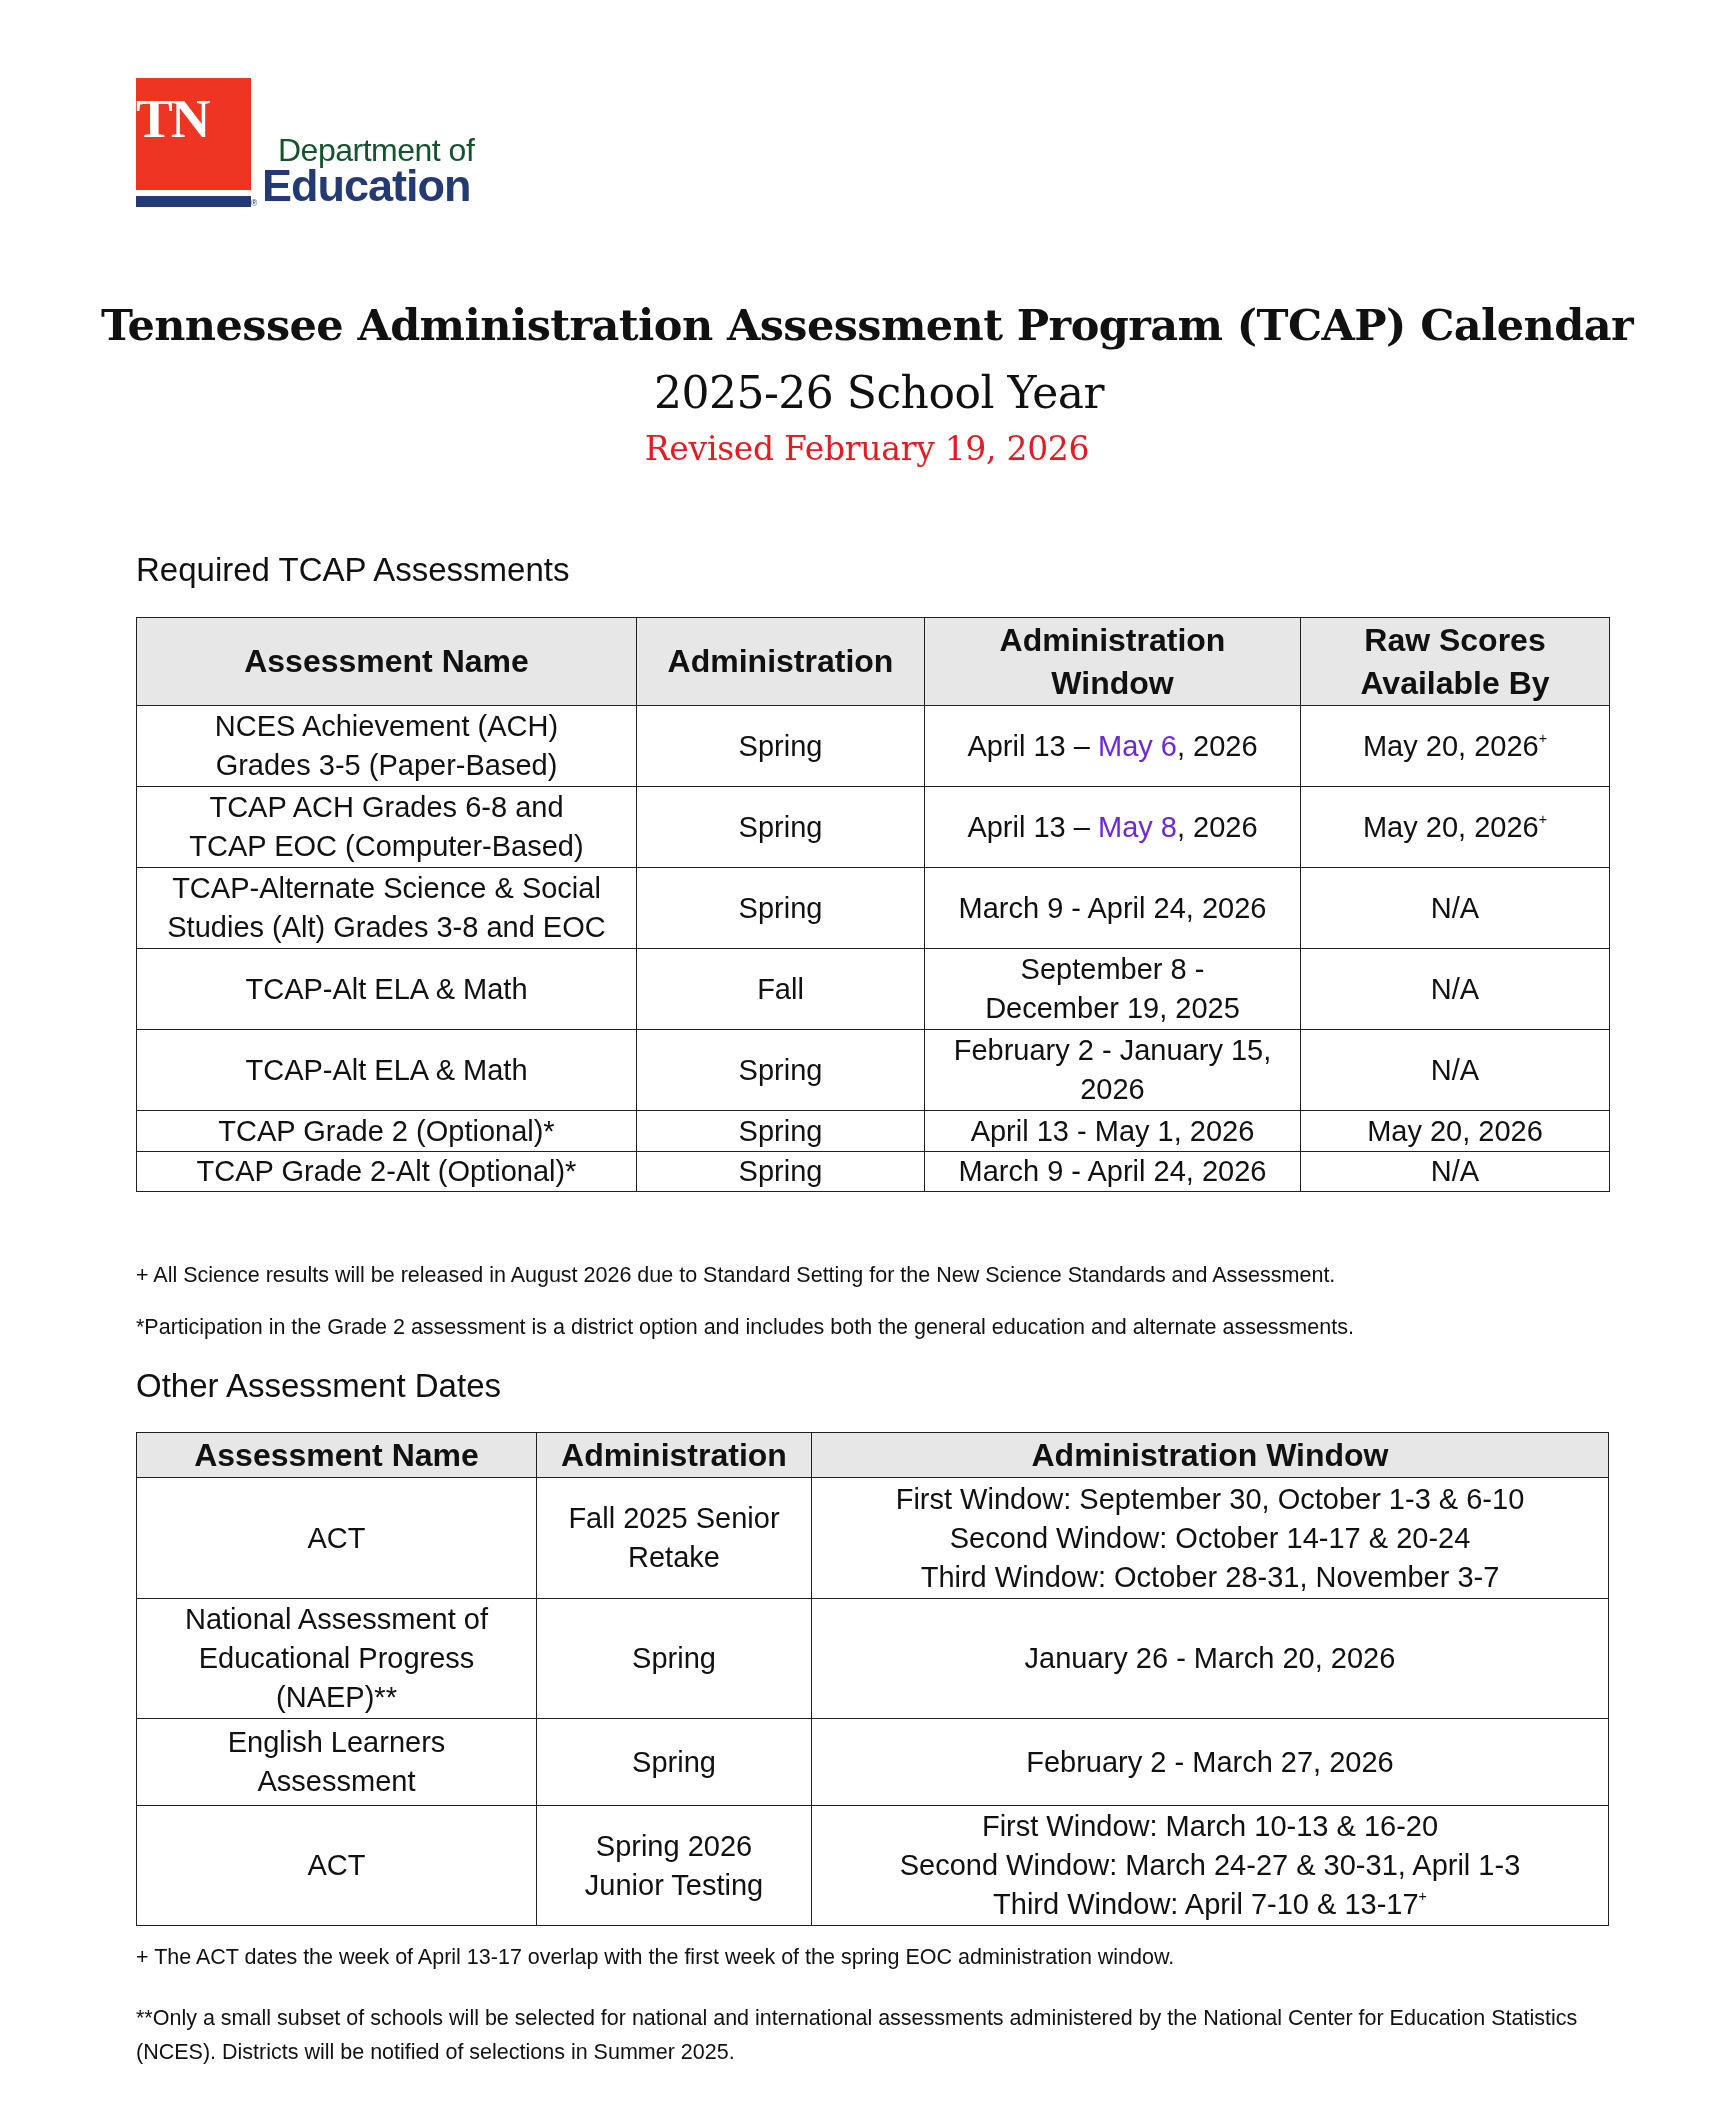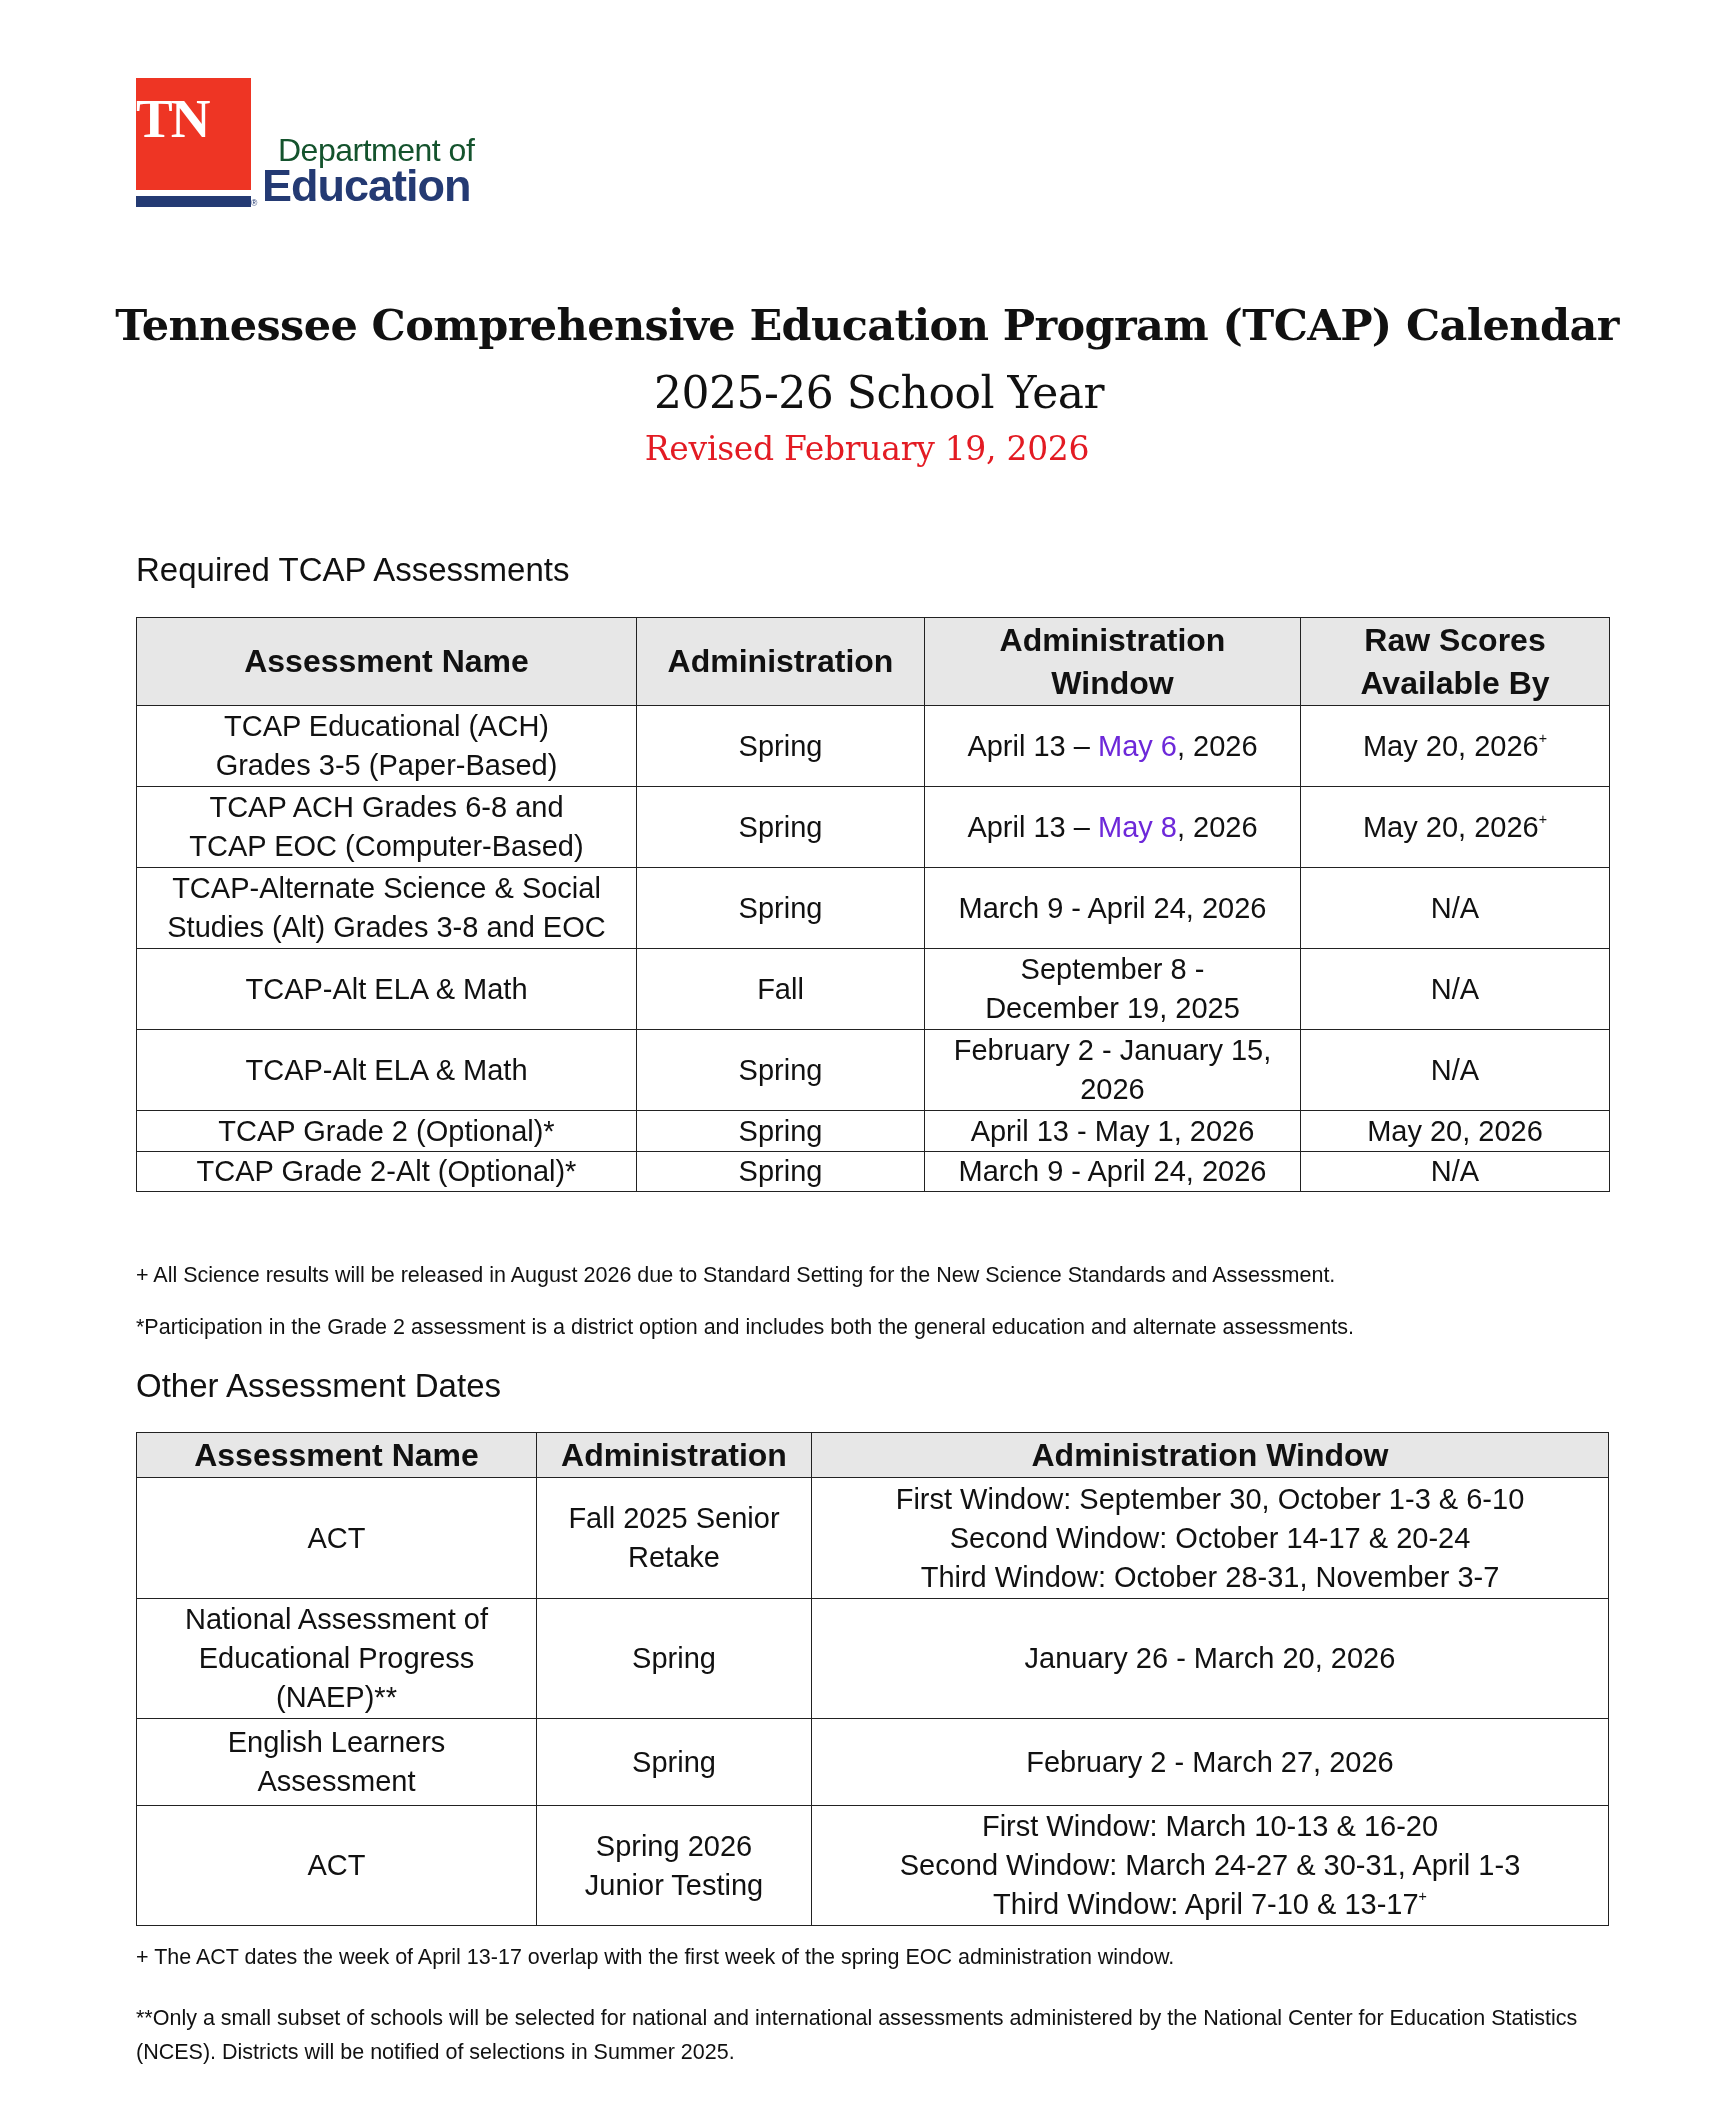--- a/index.html
+++ b/index.html
@@ -35,21 +35,21 @@
 <body>
 
 <div class="logo-box">
   <div class="logo-tn">TN</div>
 </div>
 <div class="logo-bar"></div>
 <div class="logo-reg">®</div>
 <div class="logo-dept">Department of</div>
 <div class="logo-edu">Education</div>
 
-<div class="title t1">Tennessee Comprehensive Education Program (TCAP) Calendar</div>
+<div class="title t1">Tennessee Administration Assessment Program (TCAP) Calendar</div>
 <div class="title t2">2025-26 School Year</div>
 <div class="title t3">Revised February 19, 2026</div>
 
 <div class="section" style="top:553px;">Required TCAP Assessments</div>
 
 <table class="grid" style="top:617px; width:1472px;">
   <colgroup>
     <col style="width:500px">
       <col style="width:288px">
       <col style="width:376px">
@@ -65,21 +65,21 @@
       </th>
       <th>
         <div>Raw Scores</div>
         <div>Available By</div>
       </th>
     </tr>
   </thead>
   <tbody>
     <tr style="height:81px;">
       <td>
-        <div>TCAP Educational (ACH)</div>
+        <div>NCES Achievement (ACH)</div>
           <div>Grades 3-5 (Paper-Based)</div>
       </td>
       <td>Spring</td>
       <td><span>April 13 – </span><span class="red">May 6</span><span>, 2026</span></td>
       <td><span>May 20, 2026</span><sup>+</sup></td>
     </tr>
     <tr style="height:81px;">
       <td>
         <div>TCAP ACH Grades 6-8 and</div>
           <div>TCAP EOC (Computer-Based)</div>

